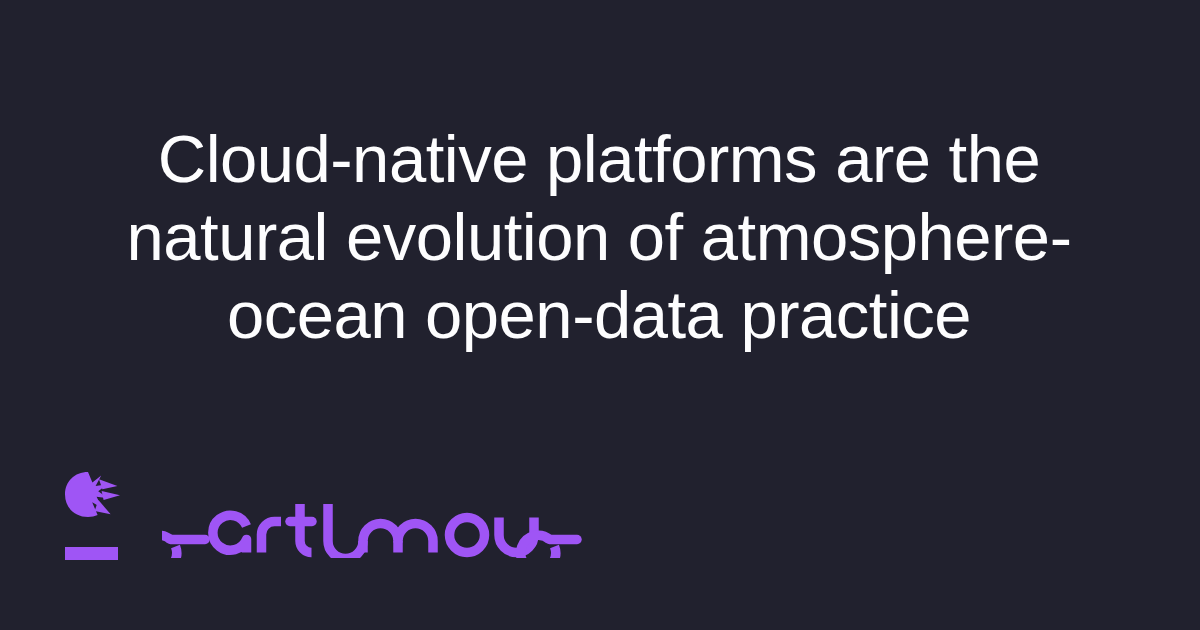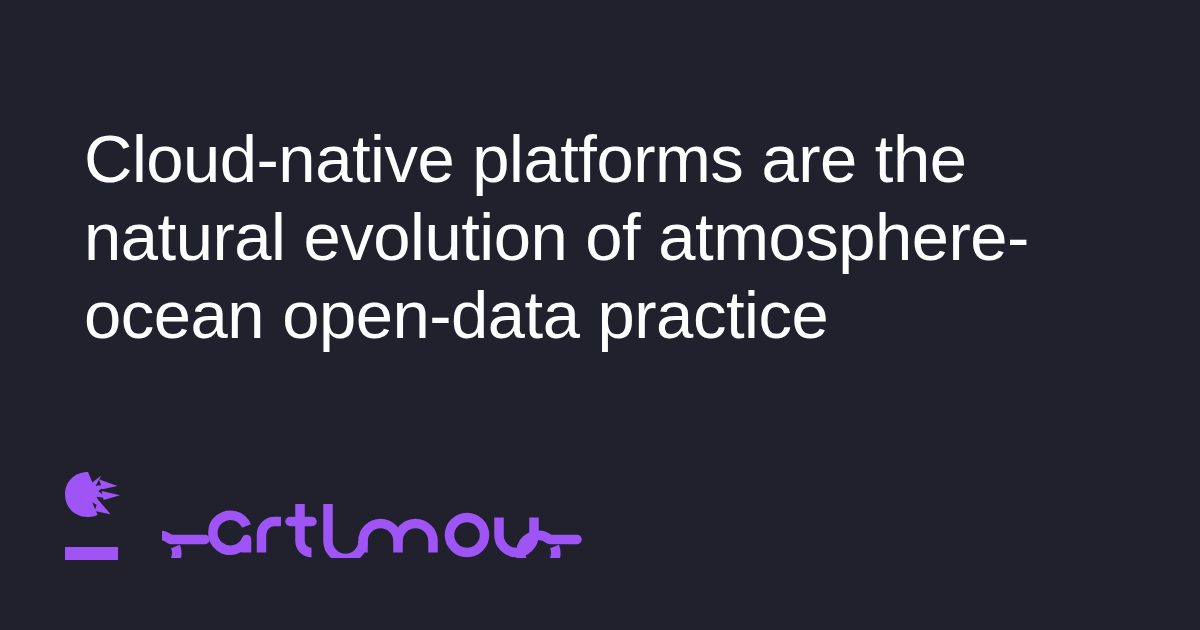--- a/index.html
+++ b/index.html
@@ -63,21 +63,21 @@
     height: 62px;
     display: block;
     flex: 0 0 auto;
   }
 </style>
 </head>
 <body>
 
 <div class="og-card" style="background: rgb(33, 33, 46);">
 
-  <h1 class="headline" style="color: rgb(253, 253, 254);">Cloud-native platforms are the
+  <h1 class="headline" style="color: rgb(253, 253, 254); text-align: center;">Cloud-native platforms are the
 natural evolution of atmosphere-
 ocean open-data practice</h1>
 
   <div class="logo-lockup">
 
     <svg class="logo-mark" viewBox="0 0 62 100" xmlns="http://www.w3.org/2000/svg" aria-hidden="true">
       <g fill="#9f55f5">
 
         <path d="M26 6
                  C 12.5 6, 3 15.5, 3 28.5

